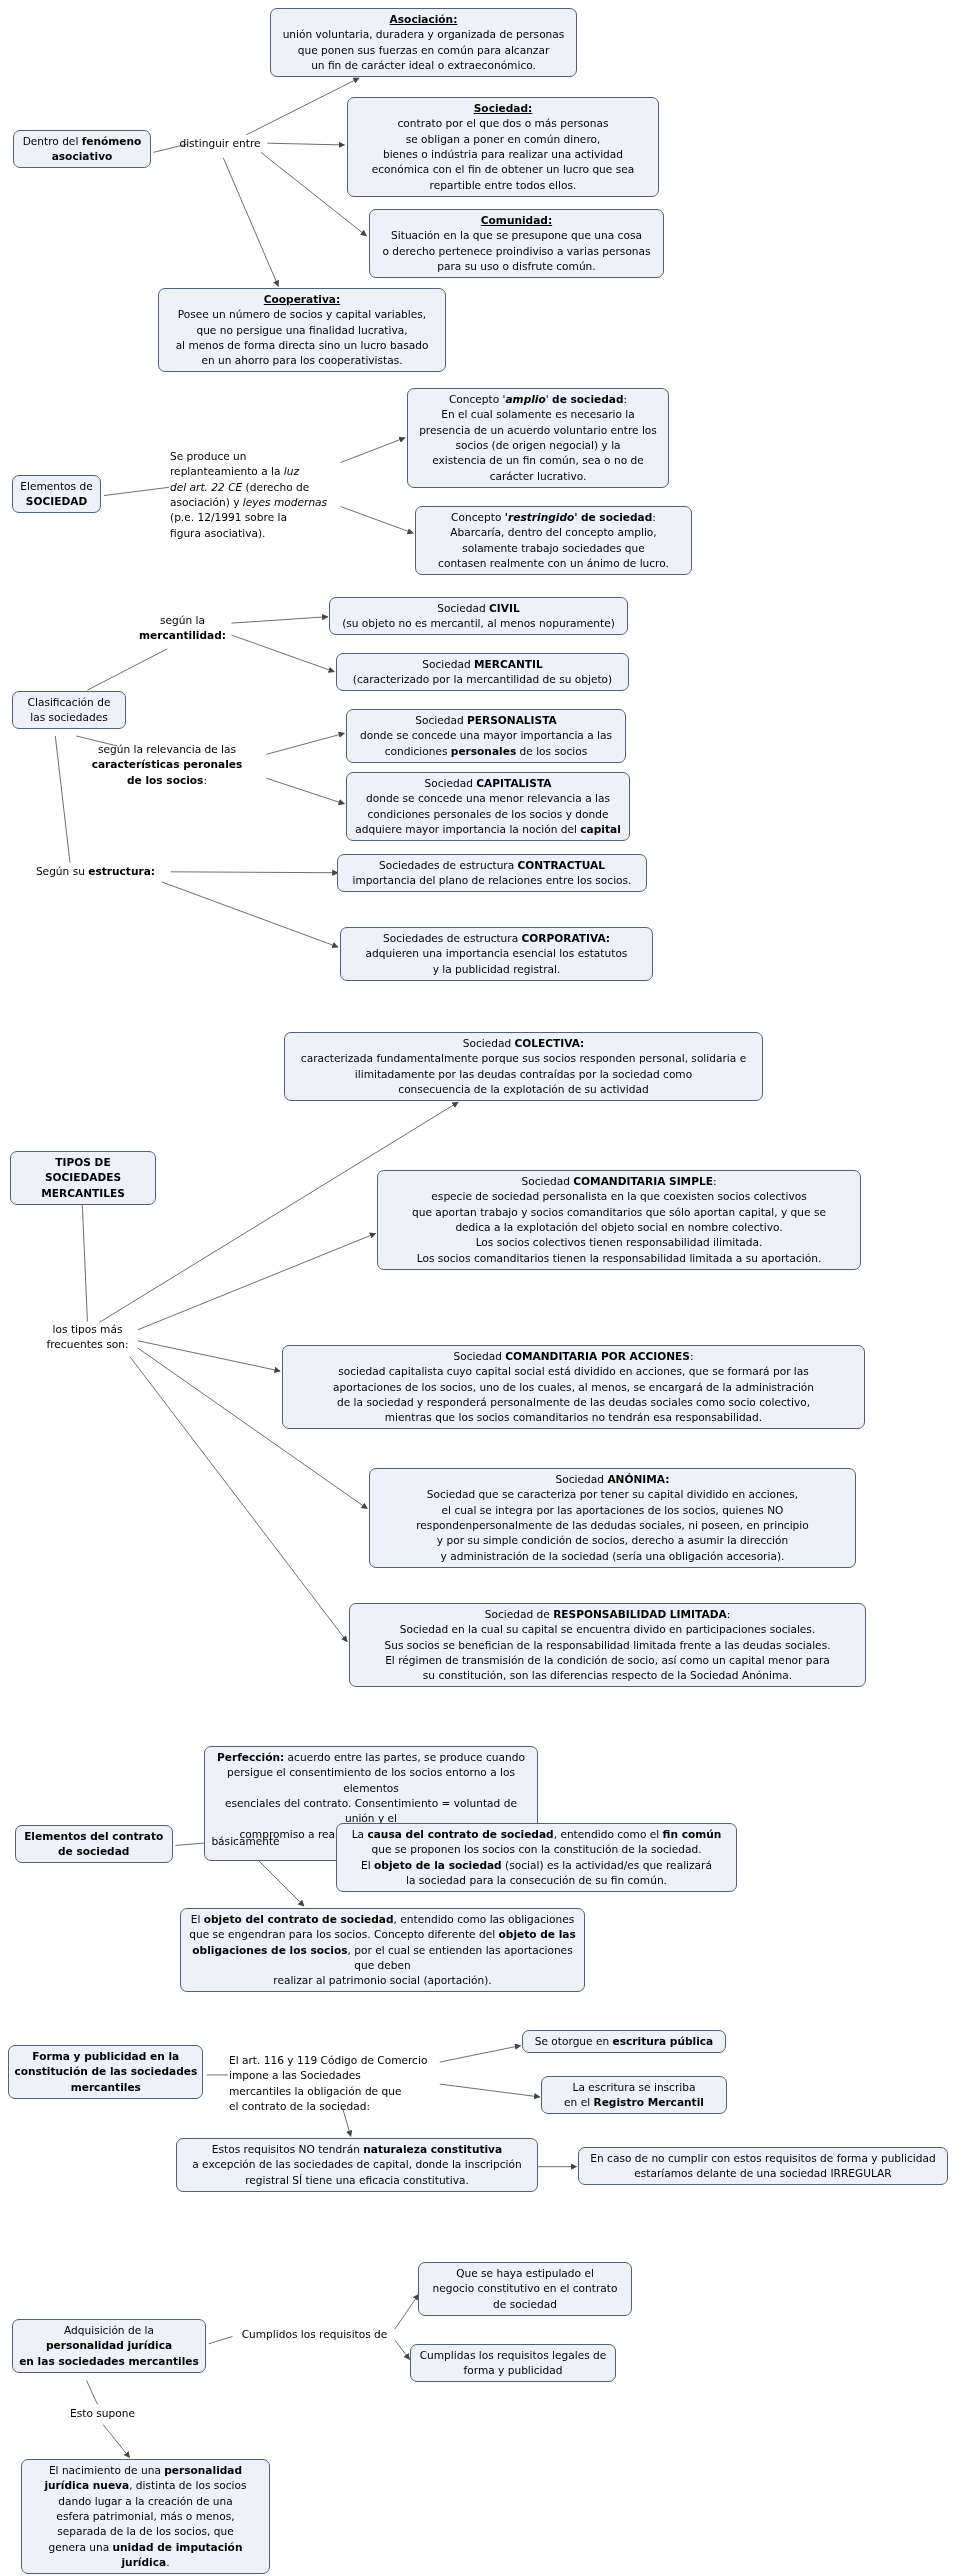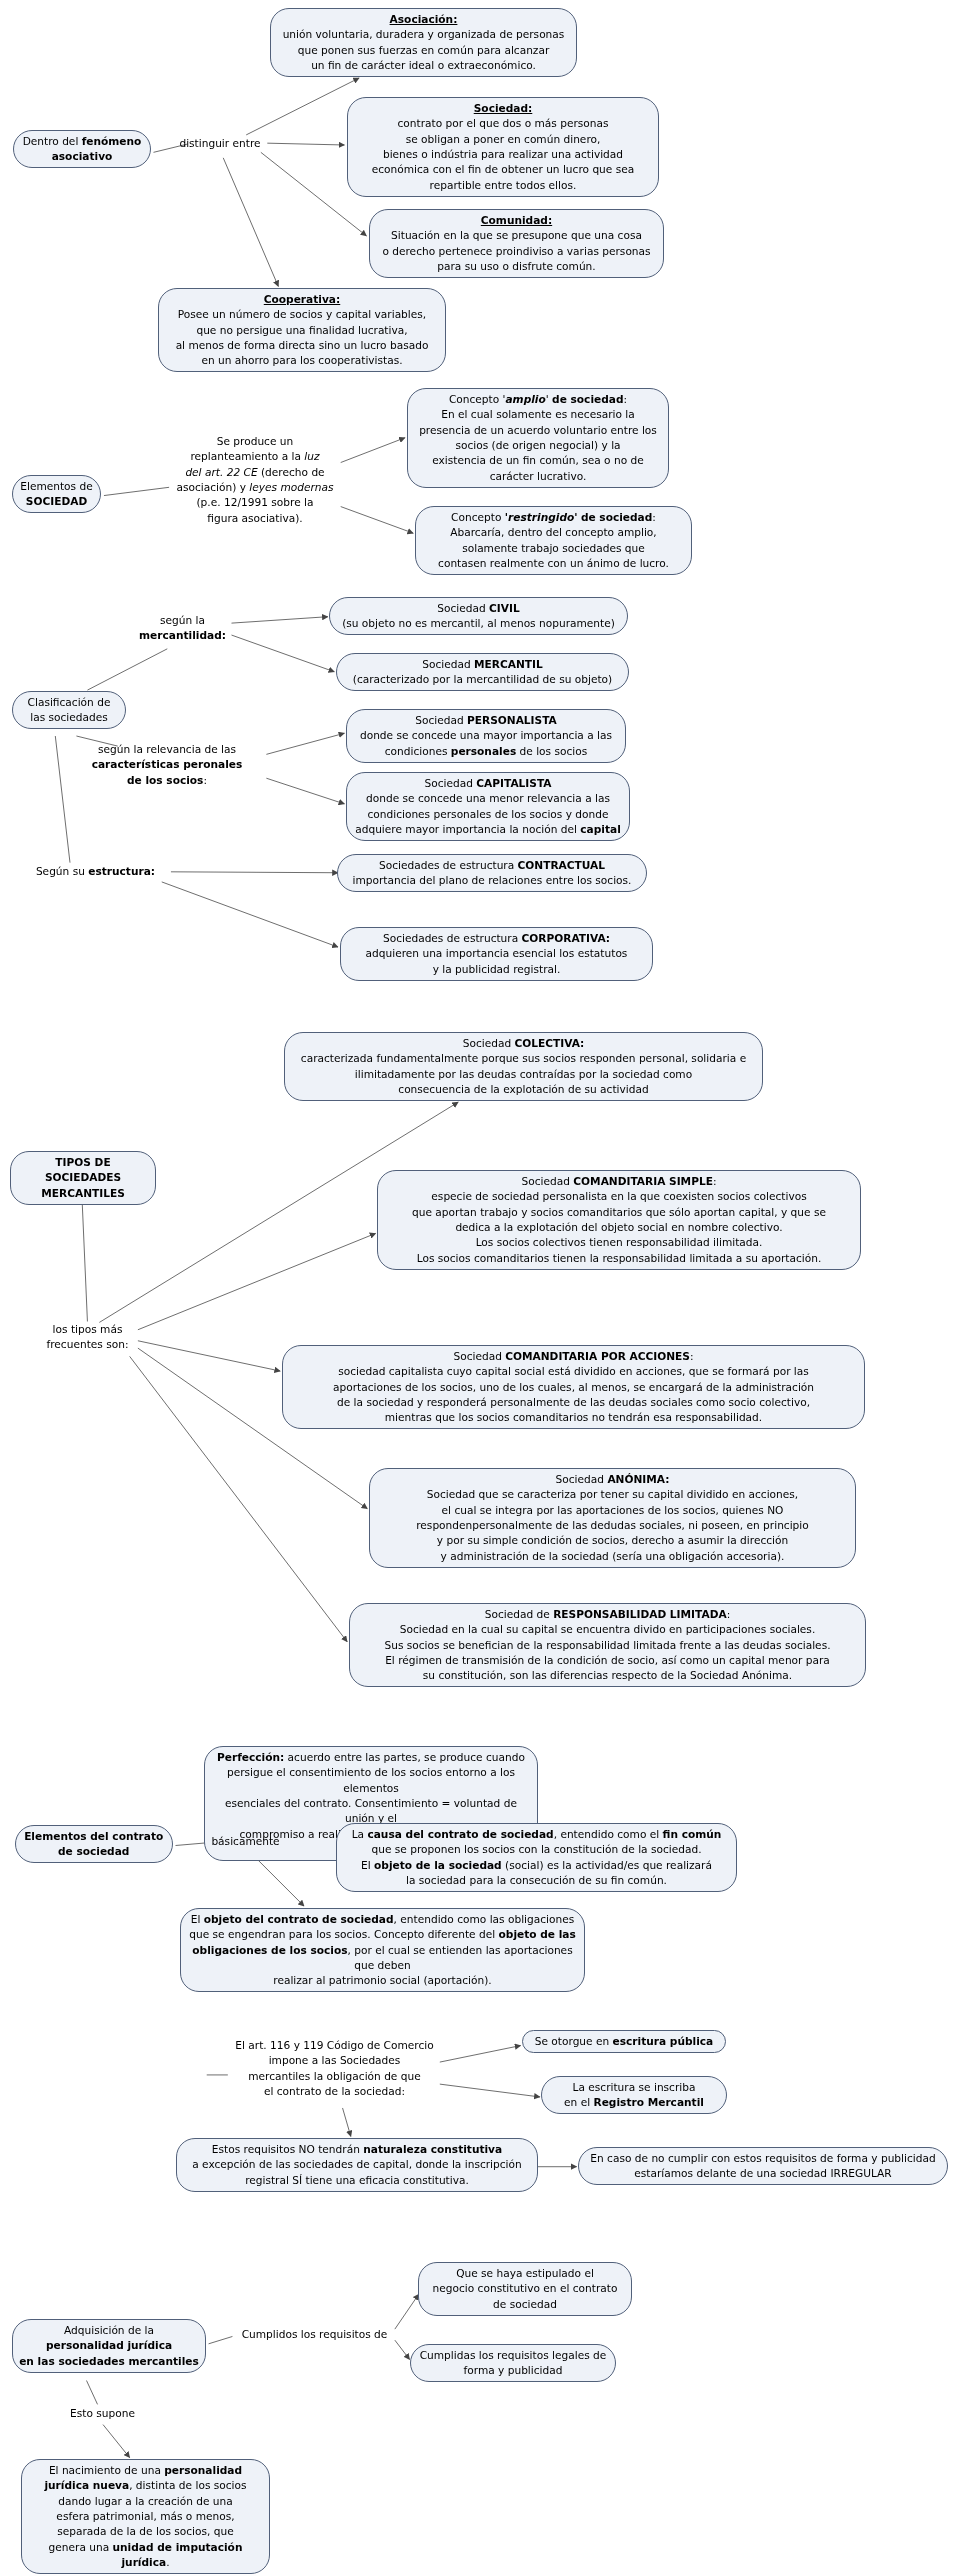--- a/index.html
+++ b/index.html
@@ -11,26 +11,26 @@
     font-family:"DejaVu Sans","Liberation Sans",sans-serif;
     font-size:10.6px;
     line-height:1.45;
     color:#000;
   }
   svg.wires{position:absolute;left:0;top:0;pointer-events:none;}
   .node{
     position:absolute;
     background:var(--node-fill,#eef2f8);
     border:0.9px solid var(--node-border,#51607a);
-    border-radius:19px;
+    border-radius:7px;
     padding:2.8px 4.6px;
     text-align:center;
     box-sizing:border-box;
   }
-  .plain{position:absolute;text-align:center;box-sizing:border-box;}
+  .plain{position:absolute;text-align:left;box-sizing:border-box;margin-top:15px;}
   .link-label{position:absolute;text-align:center;box-sizing:border-box;}
   .b{font-weight:bold}
   .i{font-style:italic}
   .u{text-decoration:underline}
 </style>
 </head>
 <body>
 
 <div class="canvas">
 
@@ -112,20 +112,21 @@
   <div class="node" style="left:377px;top:1170px;width:484px"><span>Sociedad </span><span class="b">COMANDITARIA SIMPLE</span><span>:</span><br><span>especie de sociedad personalista en la que coexisten socios colectivos</span><br><span>que aportan trabajo  y socios comanditarios que sólo aportan capital, y que se</span><br><span>dedica a la explotación del objeto social en nombre colectivo.</span><br><span>Los socios colectivos tienen responsabilidad ilimitada.</span><br><span>Los socios comanditarios tienen la responsabilidad limitada a su aportación.</span></div>
   <div class="node" style="left:282px;top:1345px;width:583px"><span>Sociedad </span><span class="b">COMANDITARIA POR ACCIONES</span><span>:</span><br><span>sociedad capitalista cuyo capital social está dividido en acciones, que se formará por las</span><br><span>aportaciones de los socios, uno de los cuales, al menos, se encargará de la administración</span><br><span>de la sociedad y responderá personalmente de las deudas sociales como socio colectivo,</span><br><span>mientras que los socios comanditarios no tendrán esa responsabilidad.</span></div>
   <div class="node" style="left:369px;top:1468px;width:487px"><span>Sociedad </span><span class="b">ANÓNIMA:</span><br><span>Sociedad que se caracteriza por tener su capital dividido en acciones,</span><br><span>el cual se integra por las aportaciones de los socios, quienes NO</span><br><span>respondenpersonalmente de las dedudas sociales, ni poseen, en principio</span><br><span>y por su simple condición de socios, derecho a asumir la dirección</span><br><span>y administración de la sociedad (sería una obligación accesoria).</span></div>
   <div class="node" style="left:349px;top:1603px;width:517px"><span>Sociedad de </span><span class="b">RESPONSABILIDAD LIMITADA</span><span>:</span><br><span>Sociedad en la cual su capital se encuentra divido en participaciones sociales.</span><br><span>Sus socios se benefician de la responsabilidad limitada frente a las deudas sociales.</span><br><span>El régimen de transmisión de la condición de socio, así como un capital menor para</span><br><span>su constitución, son las diferencias respecto de la Sociedad Anónima.</span></div>
 
   <div class="node" style="left:204px;top:1746px;width:334px"><span class="b">Perfección:</span><span> acuerdo entre las partes, se produce cuando</span><br><span>persigue el consentimiento de los socios entorno a los elementos</span><br><span>esenciales del contrato. Consentimiento = voluntad de unión y el</span><br><span>compromiso a realizar las aportaciones debidas y acordadas.</span></div>
   <div class="node" style="left:14.7px;top:1825px;width:158px"><span class="b">Elementos del contrato</span><br><span class="b">de sociedad</span></div>
   <div class="node" style="left:336px;top:1823px;width:401px"><span>La </span><span class="b">causa del contrato de sociedad</span><span>, entendido como el </span><span class="b">fin común</span><br><span>que se proponen los socios con la constitución de la sociedad.</span><br><span>El </span><span class="b">objeto de la sociedad</span><span> (social) es la actividad/es que realizará</span><br><span>la sociedad para la consecución de su fin común.</span></div>
   <div class="node" style="left:180px;top:1908px;width:405px"><span>El </span><span class="b">objeto del contrato de sociedad</span><span>, entendido como las obligaciones</span><br><span>que se engendran para los socios. Concepto diferente del </span><span class="b">objeto de las</span><br><span class="b">obligaciones de los socios</span><span>, por el cual se entienden las aportaciones que deben</span><br><span>realizar al patrimonio social (aportación).</span></div>
 
+  <div class="node" style="left:8.3px;top:2045px;width:195px"><span class="b">Forma y publicidad en la</span><br><span class="b">constitución de las sociedades</span><br><span class="b">mercantiles</span></div>
   <div class="plain" style="left:229px;top:2038px;width:211px"><span>El art. 116 y 119 Código de Comercio</span><br><span>impone a las Sociedades</span><br><span>mercantiles la obligación de que</span><br><span>el contrato de la sociedad:</span></div>
   <div class="node" style="left:522px;top:2030px;width:204px"><span>Se otorgue en </span><span class="b">escritura pública</span></div>
   <div class="node" style="left:541px;top:2076px;width:186px"><span>La escritura se inscriba</span><br><span>en el </span><span class="b">Registro Mercantil</span></div>
   <div class="node" style="left:578px;top:2147px;width:370px"><span>En caso de no cumplir con estos requisitos de forma y publicidad</span><br><span>estaríamos delante de una sociedad IRREGULAR</span></div>
   <div class="node" style="left:176px;top:2138px;width:362px"><span>Estos requisitos NO tendrán </span><span class="b">naturaleza constitutiva</span><br><span>a excepción de las sociedades de capital, donde la inscripción</span><br><span>registral SÍ tiene una eficacia constitutiva.</span></div>
 
   <div class="node" style="left:418px;top:2262px;width:214px"><span>Que se haya estipulado el</span><br><span>negocio constitutivo en el contrato</span><br><span>de sociedad</span></div>
   <div class="node" style="left:12px;top:2319px;width:194px"><span>Adquisición de la</span><br><span class="b">personalidad jurídica</span><br><span class="b">en las sociedades mercantiles</span></div>
   <div class="node" style="left:410px;top:2344px;width:206px"><span>Cumplidas los requisitos legales de</span><br><span>forma y publicidad</span></div>
   <div class="node" style="left:21px;top:2459px;width:249px"><span>El nacimiento de una </span><span class="b">personalidad</span><br><span class="b">jurídica nueva</span><span>, distinta de los socios</span><br><span>dando lugar a la creación de una</span><br><span>esfera patrimonial, más o menos,</span><br><span>separada de la de los socios, que</span><br><span>genera una </span><span class="b">unidad de imputación</span><br><span class="b">jurídica</span><span>.</span></div>

